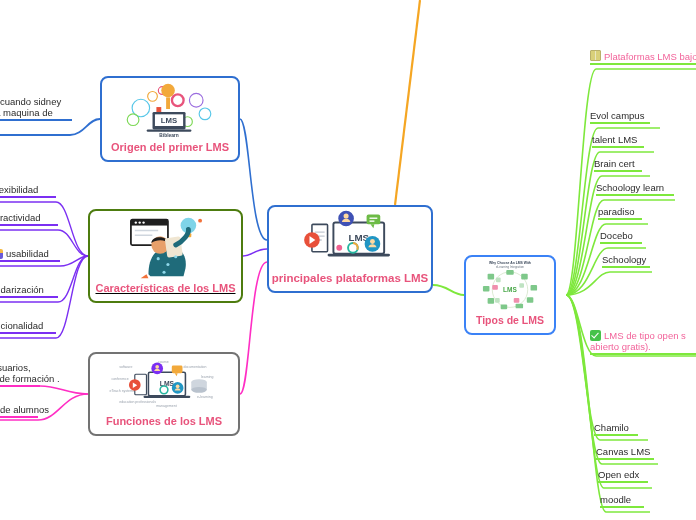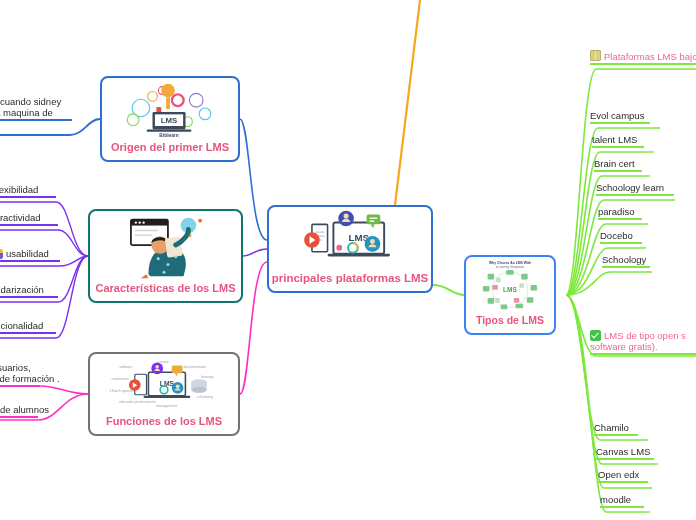--- a/index.html
+++ b/index.html
@@ -49,21 +49,21 @@
     text-align: left;
     line-height: 13px;
     padding: 1px 4px 6px 4px;
     white-space: nowrap;
   }
 
   #node-center  { left:267px; top:205px; width:166px; height:88px;  border:2px solid #2f6fd0; }
   #node-center .caption { color:#e8547c; font-size:11.5px; }
   #node-origen  { left:100px; top:76px;  width:140px; height:86px;  border:2px solid #2f6fd0; }
   #node-origen .caption { color:#e8547c; }
-  #node-carac   { left:88px;  top:209px; width:155px; height:94px;  border:2px solid #0f766e; }
+  #node-carac   { left:88px;  top:209px; width:155px; height:94px;  border:2px solid #4d7c0f;text-decoration:underline; }
   #node-carac .caption { color:#e8547c; }
   #node-func    { left:88px;  top:352px; width:152px; height:84px;  border:2px solid #737373; }
   #node-func .caption { color:#e8547c; }
   #node-tipos   { left:464px; top:255px; width:92px;  height:80px;  border:2px solid #3b82f6; }
   #node-tipos .caption { color:#e8547c; font-size:10.5px; }
 
   
   .leaf {
     position: absolute;
     font-size: 9.5px;
@@ -405,21 +405,21 @@
     <span>Docebo</span>
     <span class="ul"></span>
   </div>
   <div class="leaf green" style="left:602px; top:254px; width:48px;">
     <span>Schoology</span>
     <span class="ul"></span>
   </div>
 
   <div class="leaf green pinktext" style="left:590px; top:330px; width:106px;">
     <span class="badge-ico ico-check"></span><span>LMS  de tipo open s</span><br>
-    <span>software gratis).</span>
+    <span>abierto gratis).</span>
     <span class="ul"></span>
   </div>
 
   <div class="leaf green" style="left:594px; top:422px; width:44px;">
     <span>Chamilo</span>
     <span class="ul"></span>
   </div>
   <div class="leaf green" style="left:596px; top:446px; width:58px;">
     <span>Canvas LMS</span>
     <span class="ul"></span>

